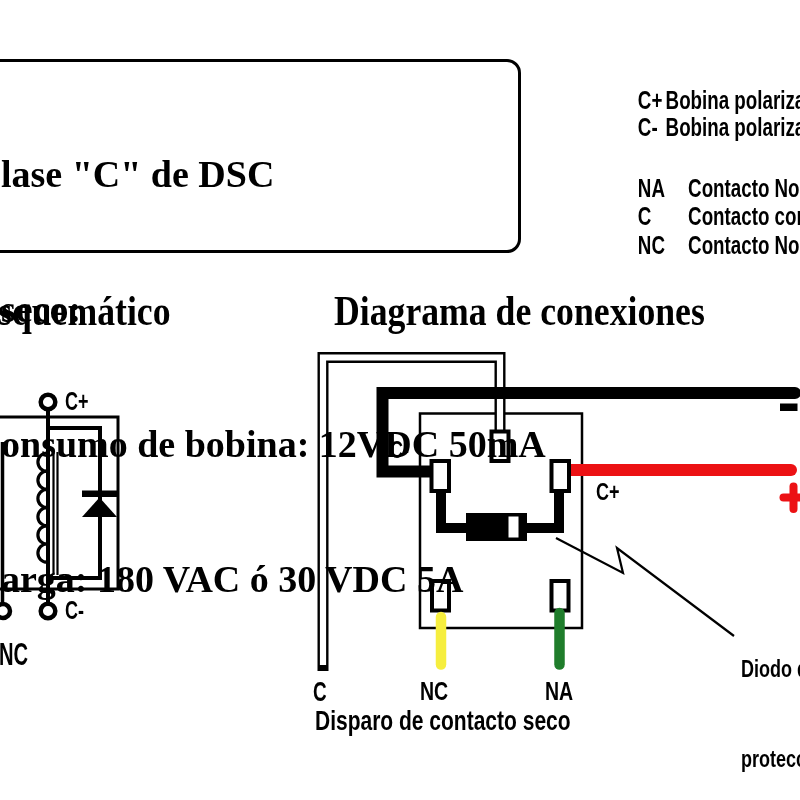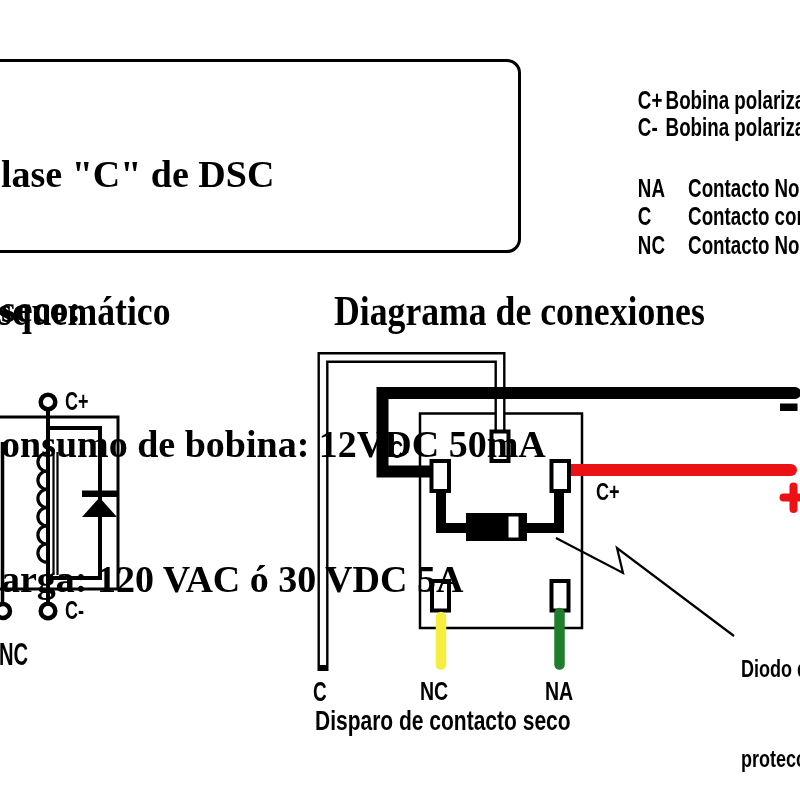--- a/index.html
+++ b/index.html
@@ -71,21 +71,21 @@
       <line x1="441" y1="617" x2="441" y2="664.5" stroke-width="10.5" stroke-linecap="round" stroke="#f6ee3e"></line>
       <line x1="559.5" y1="613" x2="559.5" y2="664.5" stroke-width="10.5" stroke-linecap="round" stroke="#1f7d2b"></line>
     </g>
   </svg>
 
   <div id="spec-box"></div>
   <div id="spec-lines" class="txt serif">
     <div>lase "C" de DSC</div>
     <div>seco:</div>
     <div>onsumo de bobina: 12VDC 50mA</div>
-    <div>arga: 120 VAC ó 30 VDC 5A</div>
+    <div>arga: 180 VAC ó 30 VDC 5A</div>
   </div>
 
   <div class="legend-row" style="top:58px">
     <span class="abbr w1">C+</span><span>Bobina polarizada</span>
   </div>
   <div class="legend-row" style="top:85px">
     <span class="abbr w1">C-</span><span>Bobina polarizada</span>
   </div>
   <div class="legend-row" style="top:146px">
     <span class="abbr w2">NA</span><span>Contacto Normalmente</span>

